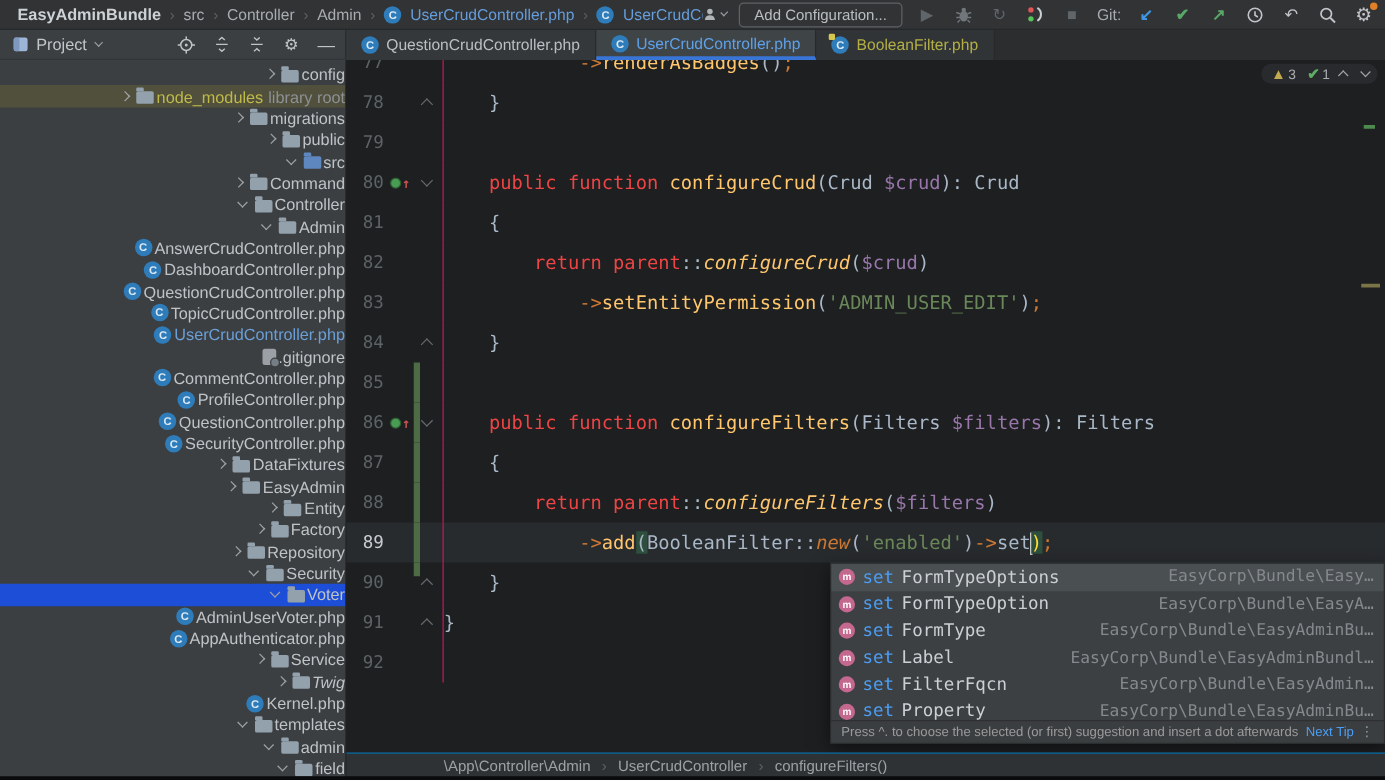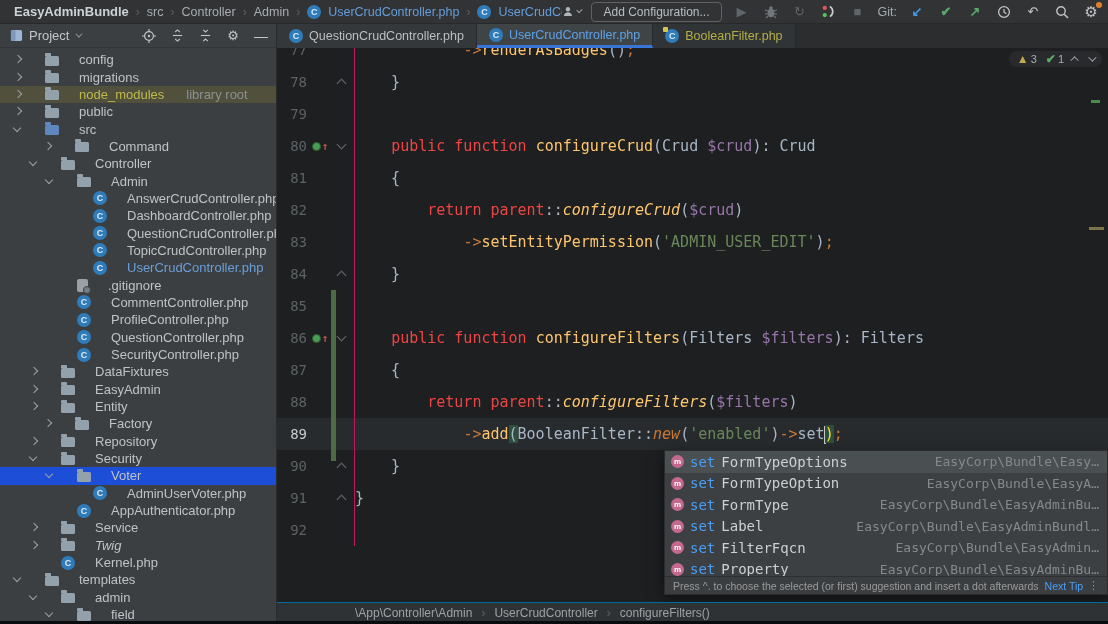--- a/index.html
+++ b/index.html
@@ -66,22 +66,22 @@
   .tab.active { background:#3f4447; color:#5ea1e8; border-bottom:3px solid #3875d7; }
   .tab.library { color:#b3af45; background:#313437; }
   .cicon.lib::after { content:""; position:absolute; top:-2px; left:-2px; width:5px; height:5px;
     background:#d6c64c; border-radius:1px; }
   
   .main { display:flex; height:576px; }
   .project-panel {
     width:277px; flex:none; background:#3c3f41; overflow:hidden; position:relative;
     border-right:1px solid #2a2c2d; padding-top:3px;
   }
-  .trow { display:flex; align-items:center; height:17.35px; gap:20px; white-space:nowrap;
-    color:#bfc3c7; font-size:13px; }
+  .trow { display:flex; align-items:center; height:17.35px; gap:2px; white-space:nowrap;
+    color:#bfc3c7; font-size:13px;justify-content:flex-end; }
   .trow.row-olive { background:#51503c; }
   .trow.row-olive .tlabel { color:#bfba4a; }
   .trow.row-sel { background:#1d4ed8; }
   .tsuffix { color:#8d9195; margin-left:2px; }
   .txt-blue { color:#6a9fd8; }
   .chev { width:15px; height:15px; position:relative; flex:none; }
   .chev.closed::before { content:""; position:absolute; top:4px; left:5px; width:5px; height:5px;
     border-right:1.4px solid #9da1a5; border-bottom:1.4px solid #9da1a5; transform:rotate(-45deg); }
   .chev.open::before { content:""; position:absolute; top:3px; left:4px; width:5px; height:5px;
     border-right:1.4px solid #9da1a5; border-bottom:1.4px solid #9da1a5; transform:rotate(45deg); }
@@ -287,30 +287,30 @@
 </div>
 
 <div class="main">
   <div class="project-panel">
     <div id="tree">
         <div class="trow" style="padding-left: 10px;">
           <span class="chev closed"></span>
           <span class="ticon folder"></span>
           <span class="tlabel">config</span>
         </div>
-        <div class="trow" style="padding-left: 10px;">
-          <span class="chev closed"></span>
-          <span class="ticon folder"></span>
-          <span class="tlabel">migrations</span>
-        </div>
         <div class="trow row-olive" style="padding-left: 10px;">
           <span class="chev closed"></span>
           <span class="ticon folder"></span>
           <span class="tlabel">node_modules</span>
           <span class="tsuffix">library root</span>
+        </div>
+        <div class="trow" style="padding-left: 10px;">
+          <span class="chev closed"></span>
+          <span class="ticon folder"></span>
+          <span class="tlabel">migrations</span>
         </div>
         <div class="trow" style="padding-left: 10px;">
           <span class="chev closed"></span>
           <span class="ticon folder"></span>
           <span class="tlabel">public</span>
         </div>
         <div class="trow" style="padding-left: 10px;">
           <span class="chev open"></span>
           <span class="ticon folder-blue"></span>
           <span class="tlabel">src</span>

